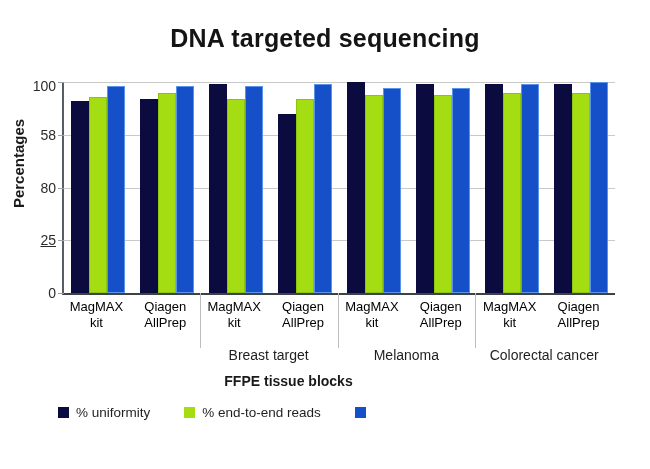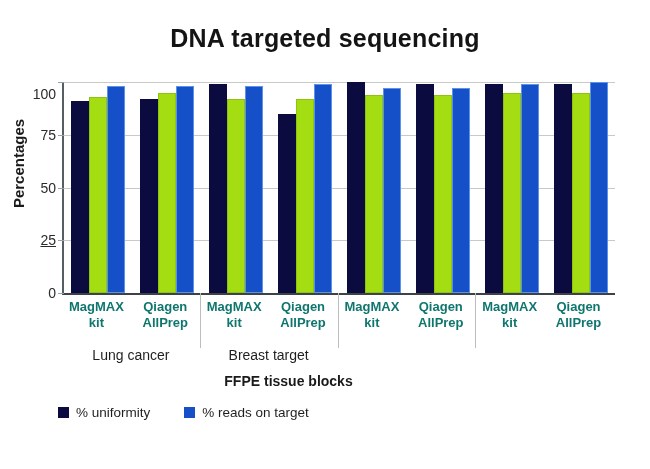--- a/index.html
+++ b/index.html
@@ -119,22 +119,21 @@
   }
 
   
   .kit-label {
     position: absolute;
     top: 299px;
     width: 90px;
     text-align: center;
     font-size: 13px;
     line-height: 16px;
-    color: #0f766e;
-    font-weight: bold;
+    color: #000000;
   }
 
   
   .type-label {
     position: absolute;
     top: 347px;
     width: 180px;
     text-align: center;
     font-size: 14px;
     color: #1f1f1f;
@@ -183,23 +182,23 @@
 
 <div id="chart-root">
 
   <div id="chart-title">DNA targeted sequencing</div>
 
   <div id="ylabel">Percentages</div>
 
   <div class="ylabels" id="ytick-labels">
       <span style="top: 211px;">0</span>
       <span style="top: 158.25px; text-decoration: underline;">25</span>
-      <span style="top: 105.5px;">50</span>
-      <span style="top: 52.75px;">75</span>
-      <span style="top: 12px;">100</span>
+      <span style="top: 105.5px;">80</span>
+      <span style="top: 52.75px;">58</span>
+      <span style="top: 4px;">100</span>
     </div>
 
   <div id="plot">
       <div class="tick-mark" style="top: 211px;"></div>
       <div class="gridline" style="top: 158.25px;"></div>
       <div class="tick-mark" style="top: 158.25px;"></div>
       <div class="gridline" style="top: 105.5px;"></div>
       <div class="tick-mark" style="top: 105.5px;"></div>
       <div class="gridline" style="top: 52.75px;"></div>
       <div class="tick-mark" style="top: 52.75px;"></div>
@@ -248,55 +247,59 @@
     </div>
 
   <div id="xlabel">FFPE tissue blocks</div>
 
   <div id="legend">
       <div class="legend-item">
         <span class="legend-swatch" style="background: rgb(11, 11, 63);"></span>
         <span class="legend-text">% uniformity</span>
       </div>
       <div class="legend-item">
+        <span class="legend-swatch" style="background: rgb(163, 221, 18);"></span>
+        <span class="legend-text">% end-to-end reads</span>
+      </div>
+      <div class="legend-item">
         <span class="legend-swatch" style="background: rgb(21, 80, 200);"></span>
-        <span class="legend-text">% reads on target</span>
       </div>
     </div>
 
 <div class="kit-label" style="left: 51.4375px;">
       <div>MagMAX</div>
       <div>kit</div>
     </div>
     <div class="kit-label" style="left: 120.312px;">
       <div>Qiagen</div>
       <div>AllPrep</div>
     </div>
-    <div class="type-label" style="left: 40.875px;">Lung cancer</div>
     <div class="kit-label" style="left: 189.188px;">
       <div>MagMAX</div>
       <div>kit</div>
     </div>
     <div class="kit-label" style="left: 258.062px;">
       <div>Qiagen</div>
       <div>AllPrep</div>
     </div>
     <div class="type-label" style="left: 178.625px;">Breast target</div>
     <div class="separator" style="left: 199.75px;"></div>
     <div class="kit-label" style="left: 326.938px;">
       <div>MagMAX</div>
       <div>kit</div>
     </div>
     <div class="kit-label" style="left: 395.812px;">
       <div>Qiagen</div>
       <div>AllPrep</div>
     </div>
+    <div class="type-label" style="left: 316.375px;">Melanoma</div>
     <div class="separator" style="left: 337.5px;"></div>
     <div class="kit-label" style="left: 464.688px;">
       <div>MagMAX</div>
       <div>kit</div>
     </div>
     <div class="kit-label" style="left: 533.562px;">
       <div>Qiagen</div>
       <div>AllPrep</div>
     </div>
+    <div class="type-label" style="left: 454.125px;">Colorectal cancer</div>
     <div class="separator" style="left: 475.25px;"></div>
   </div>
 
 </body></html>

